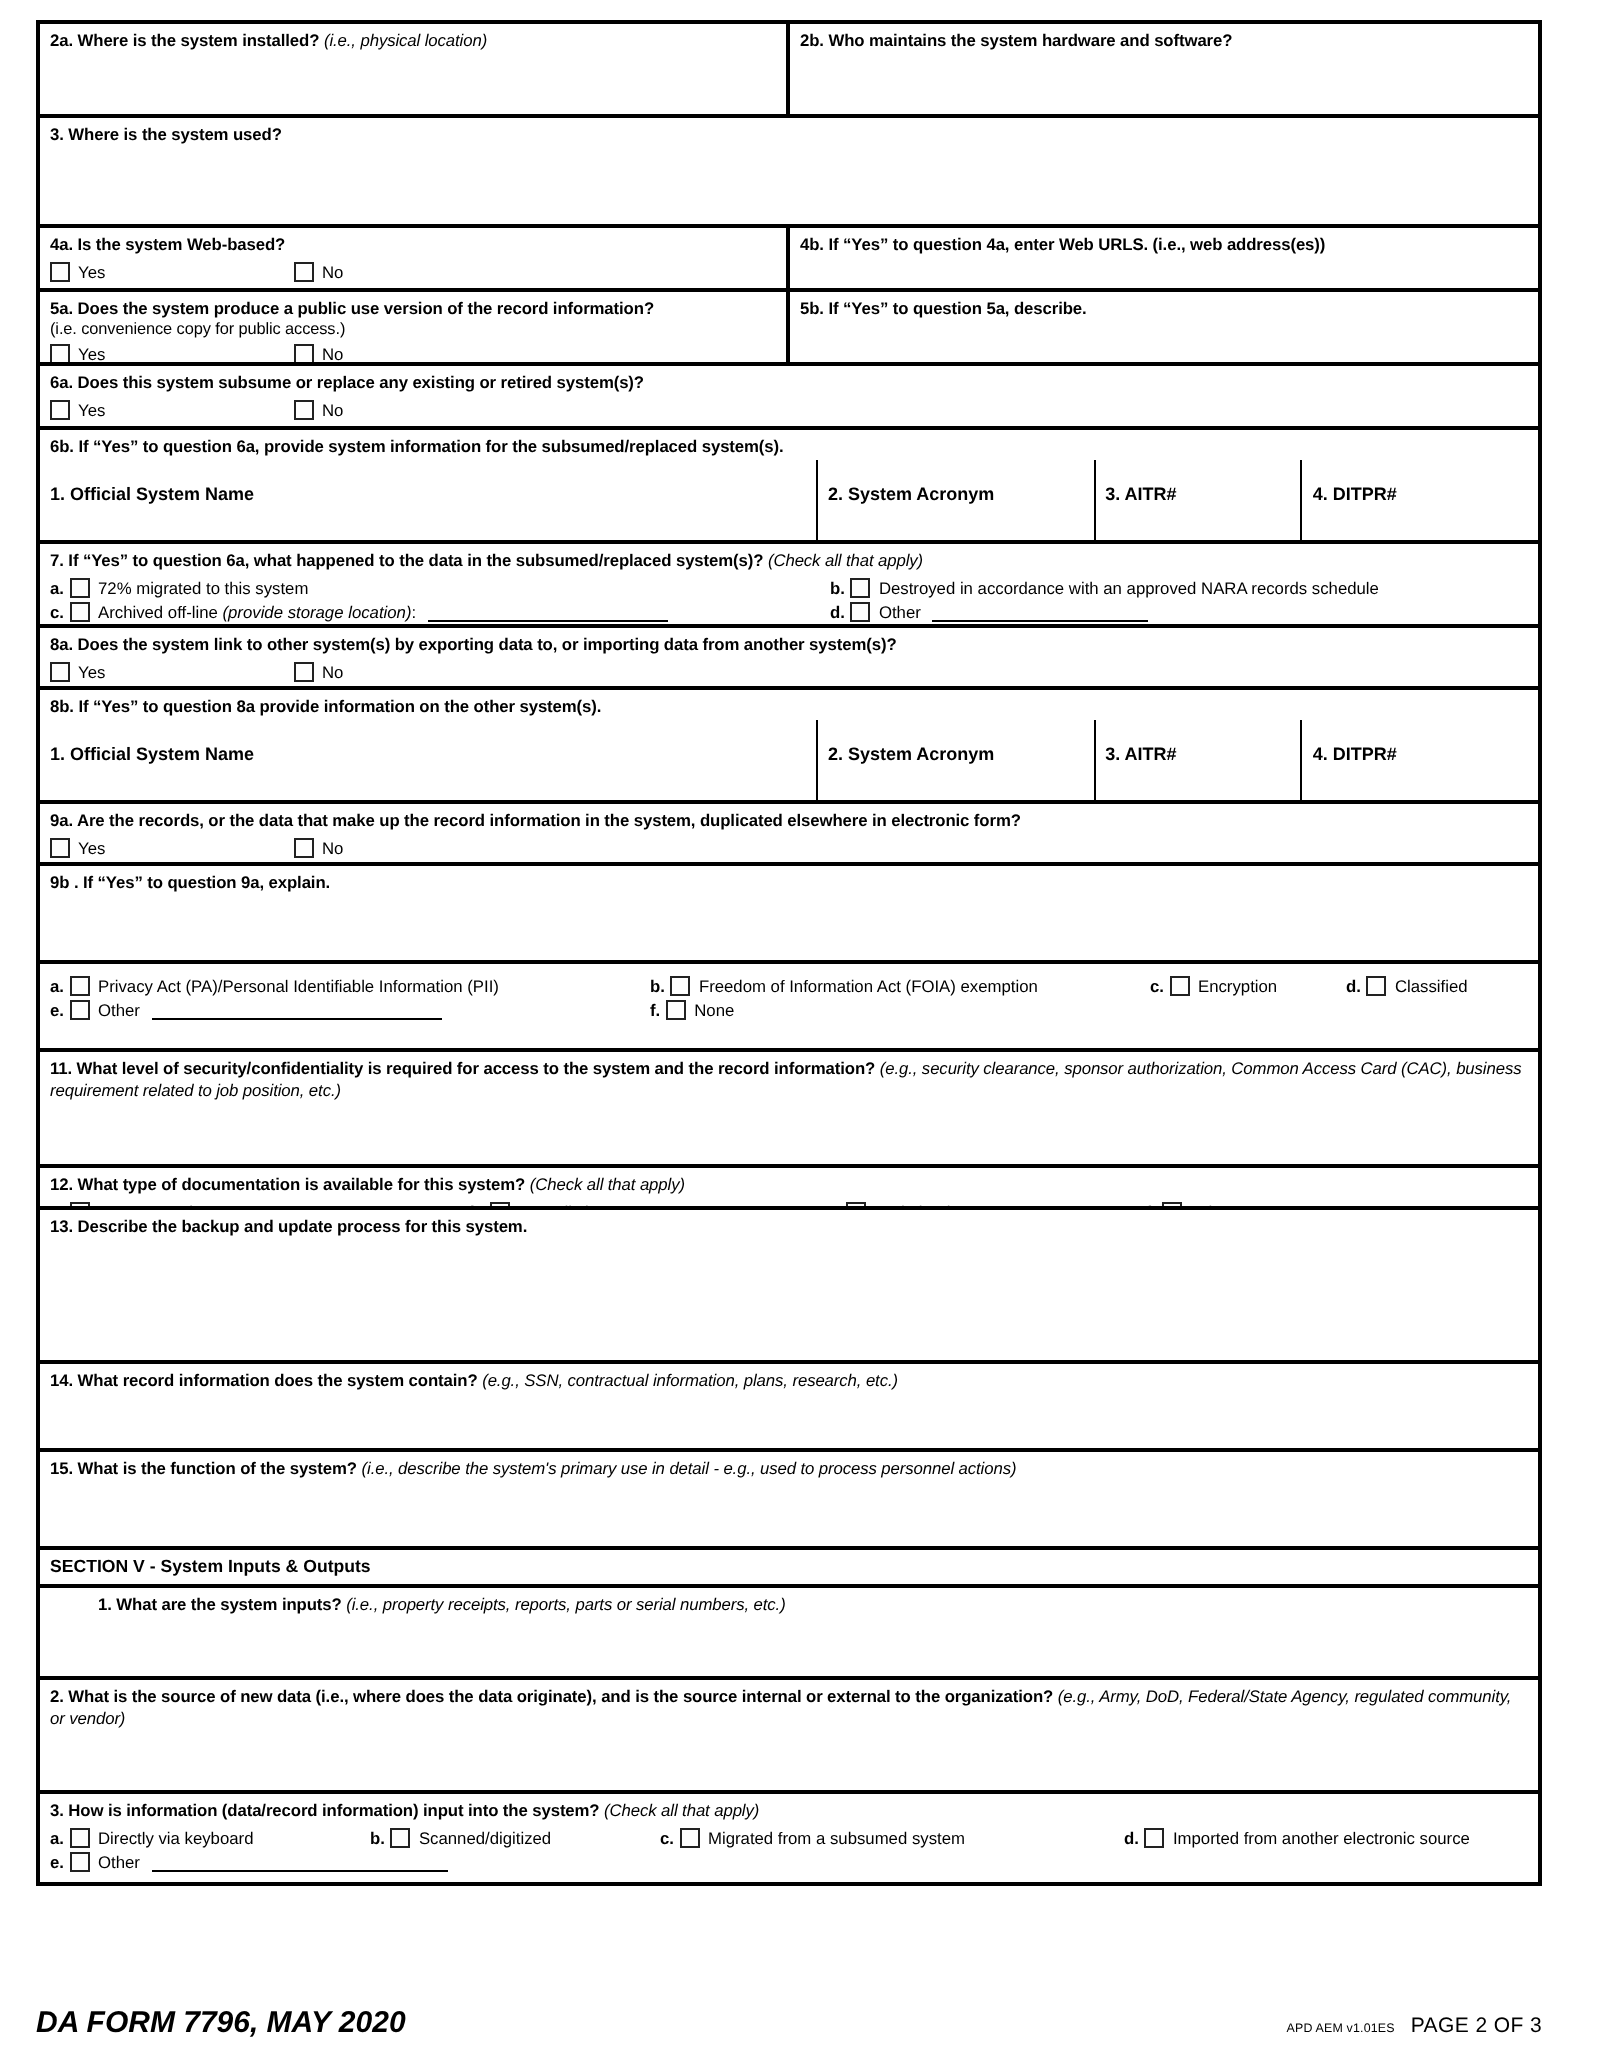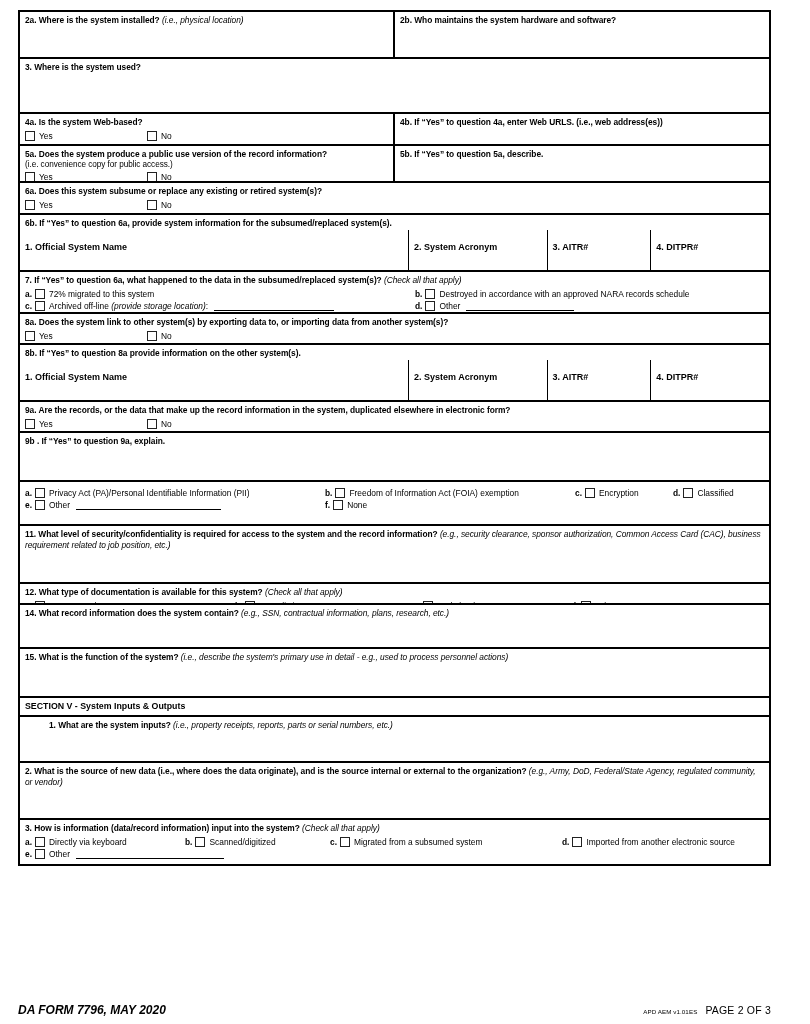--- a/index.html
+++ b/index.html
@@ -112,21 +112,21 @@
   .footer {
     position: absolute;
     left: 18px;
     top: 1003px;
     width: 753px;
     display: flex;
     align-items: baseline;
     justify-content: space-between;
   }
   .footer-left {
-    font-size: 12px;
+    font-size: 15px;
     font-weight: bold;
     font-style: italic;
   }
   .footer-right {
     display: flex;
     align-items: baseline;
   }
   .footer-rev {
     font-size: 6.2px;
     font-weight: normal;
@@ -396,20 +396,25 @@
           <div class="opt">
             <span class="letter">d.</span>
             <span class="box"></span>
             <span class="lbl">Other</span>
             <span class="uline" style="width:142px;"></span>
           </div>
         </div>
       </div>
     </div>
 
+    <div class="row" style="height:77px;">
+      <div class="cell" style="width:751px;">
+        <div class="q">13.  Describe the backup and update process for this system.</div>
+      </div>
+    </div>
 
     <div class="row" style="height:44px;">
       <div class="cell" style="width:751px;">
         <div class="q"><span>14.  What record information does the system contain?</span> <span class="it">(e.g., SSN, contractual information, plans, research, etc.)</span></div>
       </div>
     </div>
 
     <div class="row" style="height:49px;">
       <div class="cell" style="width:751px;">
         <div class="q"><span>15.  What is the function of the system?</span> <span class="it">(i.e., describe the system's primary use in detail - e.g., used to process personnel actions)</span></div>

